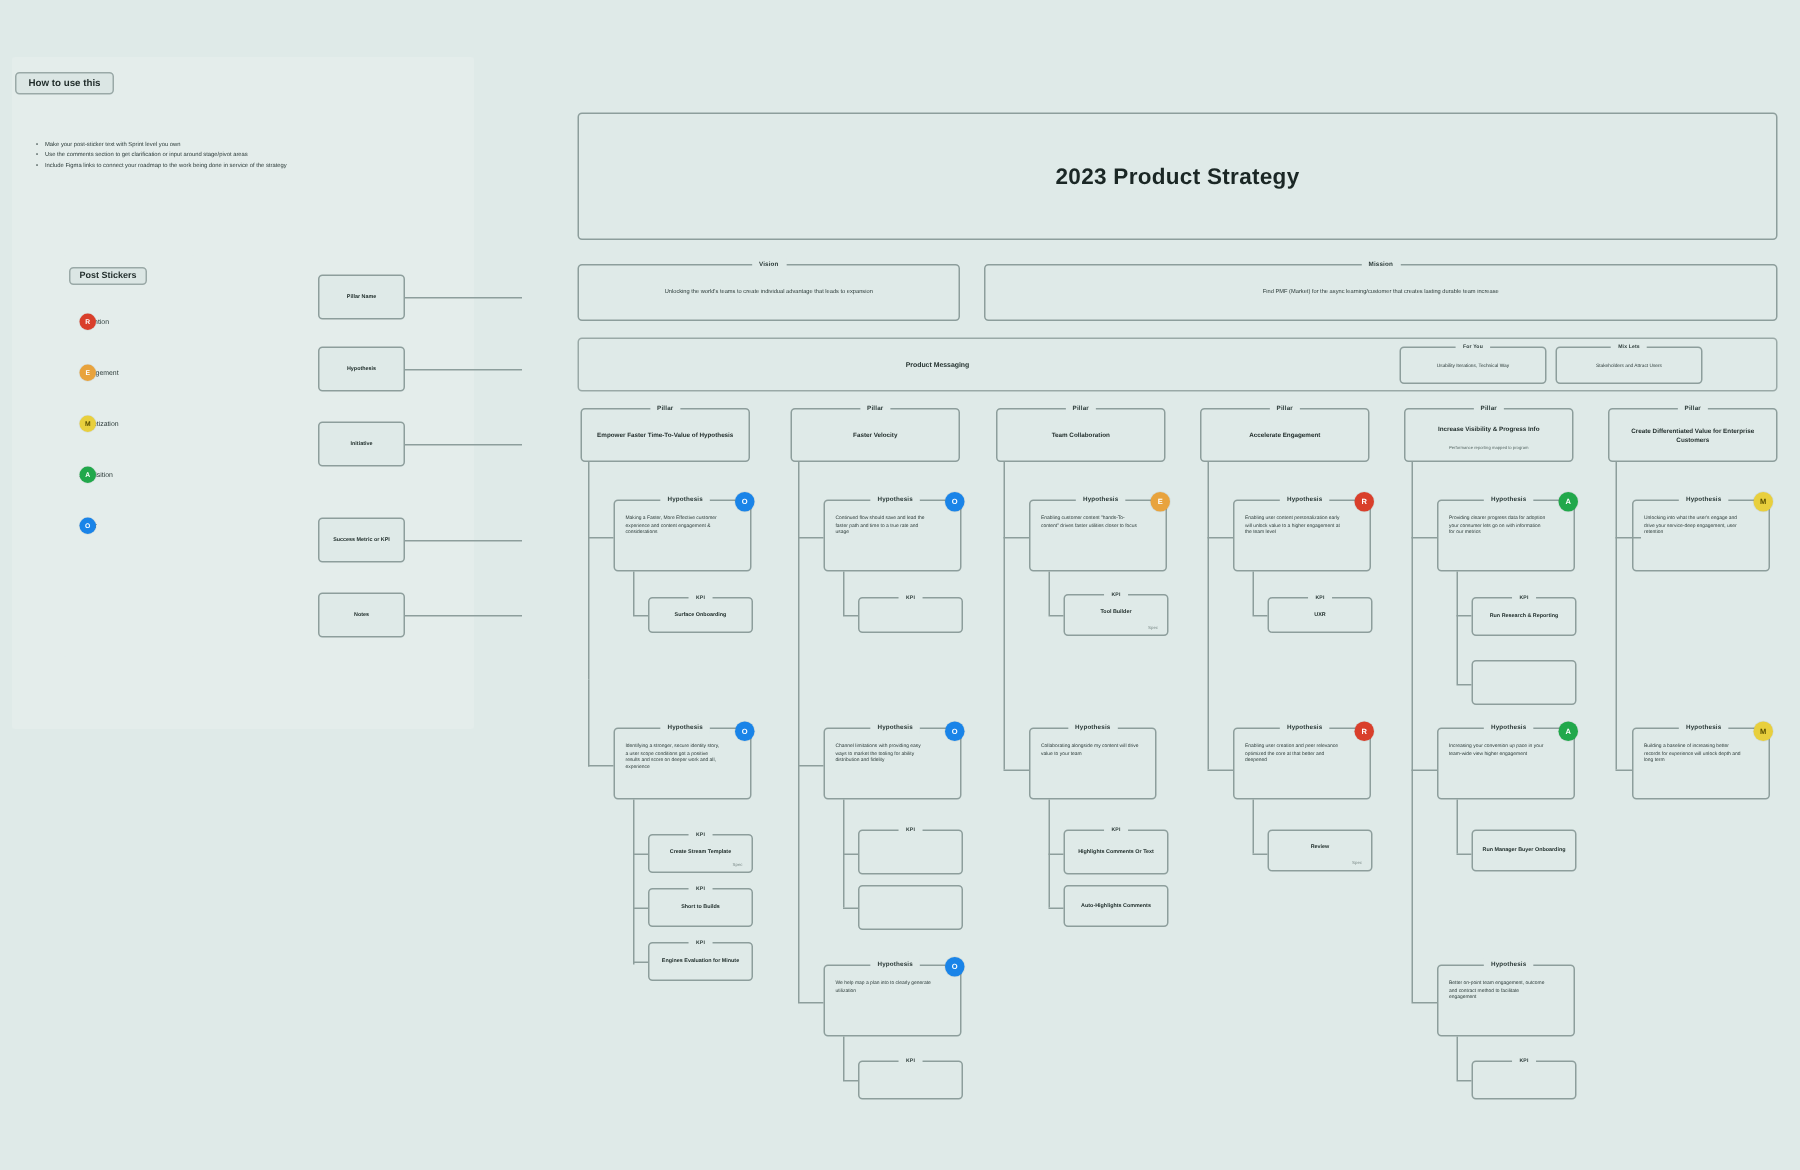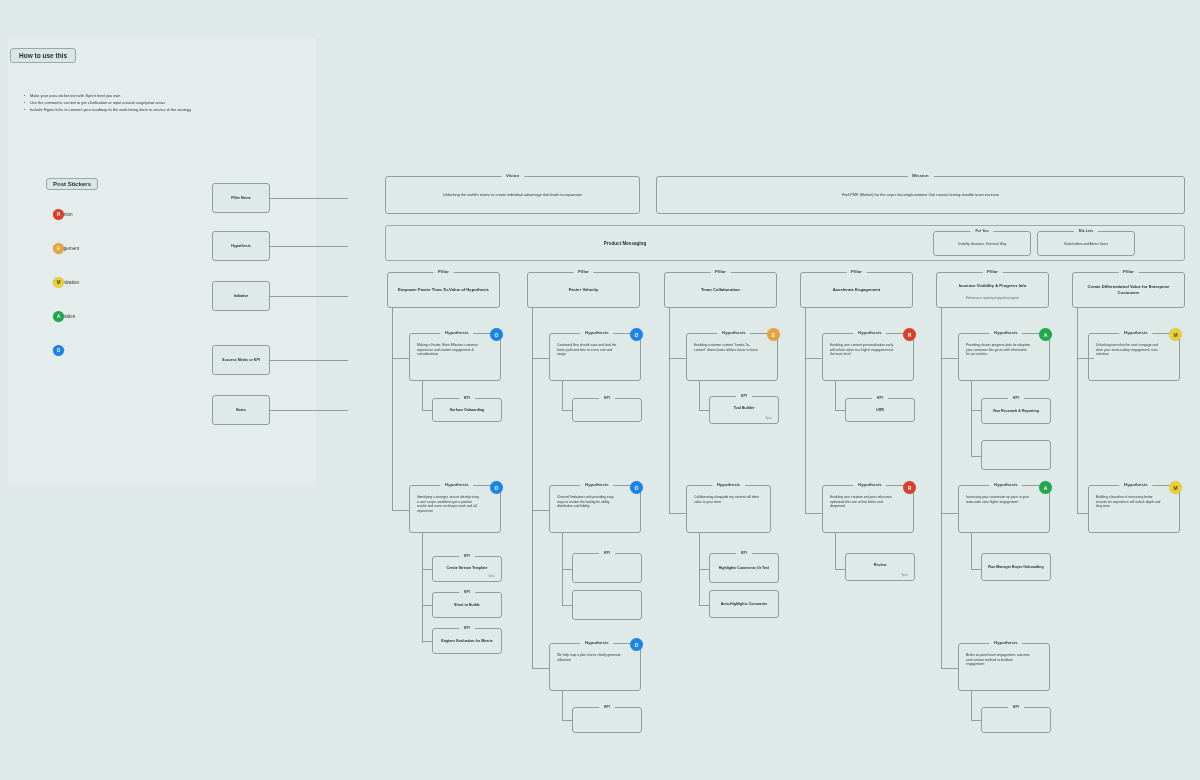--- a/index.html
+++ b/index.html
@@ -257,20 +257,23 @@
   <div class="box" style="left:212px; top:345px; width:58px; height:30px;">
     <div class="box-text">Success Metric or KPI</div>
   </div>
   <div class="hline" style="left:270px; top:360px; width:78px;"></div>
 
   <div class="box" style="left:212px; top:395px; width:58px; height:30px;">
     <div class="box-text">Notes</div>
   </div>
   <div class="hline" style="left:270px; top:410px; width:78px;"></div>
 
+  <div class="frame" style="left:385px; top:75px; width:800px; height:85px;">
+    <div id="title-text">2023 Product Strategy</div>
+  </div>
 
   <div class="frame" style="left:385px; top:176px; width:255px; height:38px;">
     <div class="frame-label">Vision</div>
     <div class="vm-text">Unlocking the world's teams to create individual advantage that leads to expansion</div>
   </div>
 
   <div class="frame" style="left:656px; top:176px; width:529px; height:38px;">
     <div class="frame-label">Mission</div>
     <div class="vm-text">Find PMF (Market) for the async learning/customer that creates lasting durable team increase</div>
   </div>

